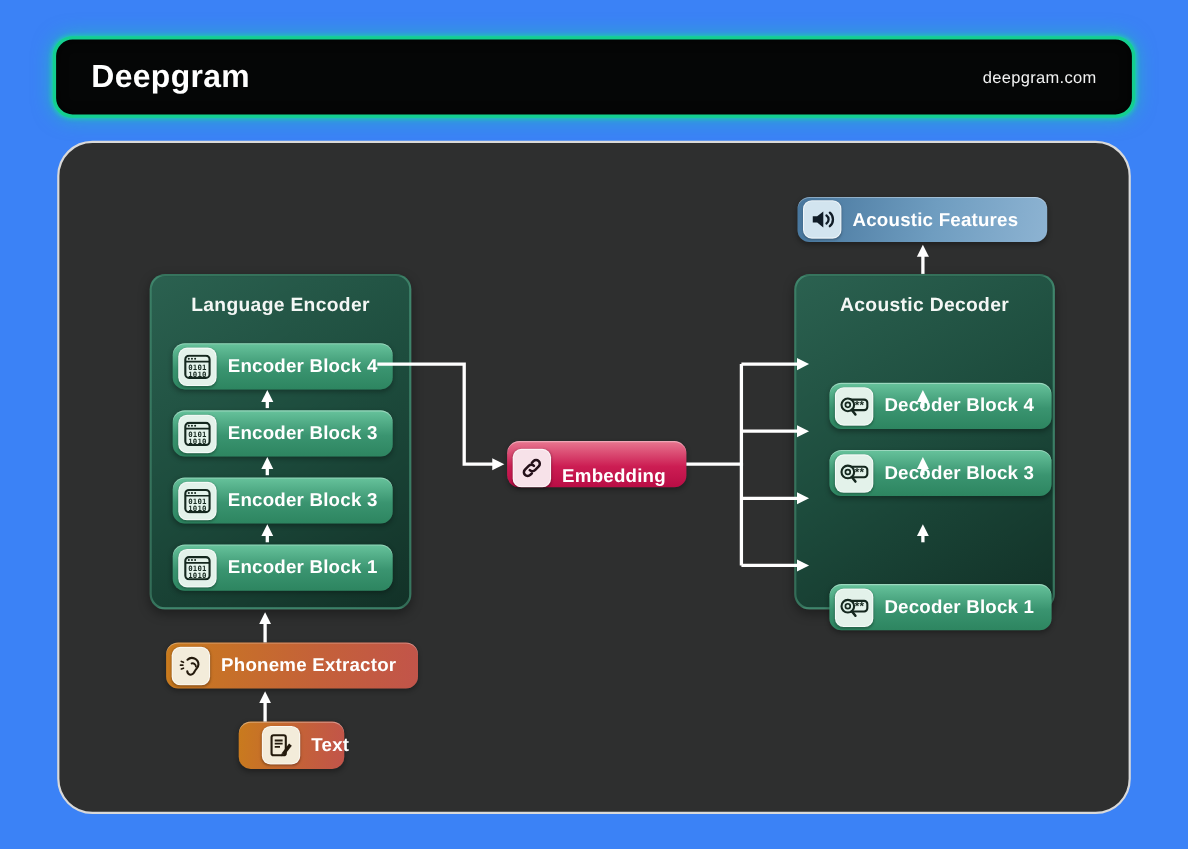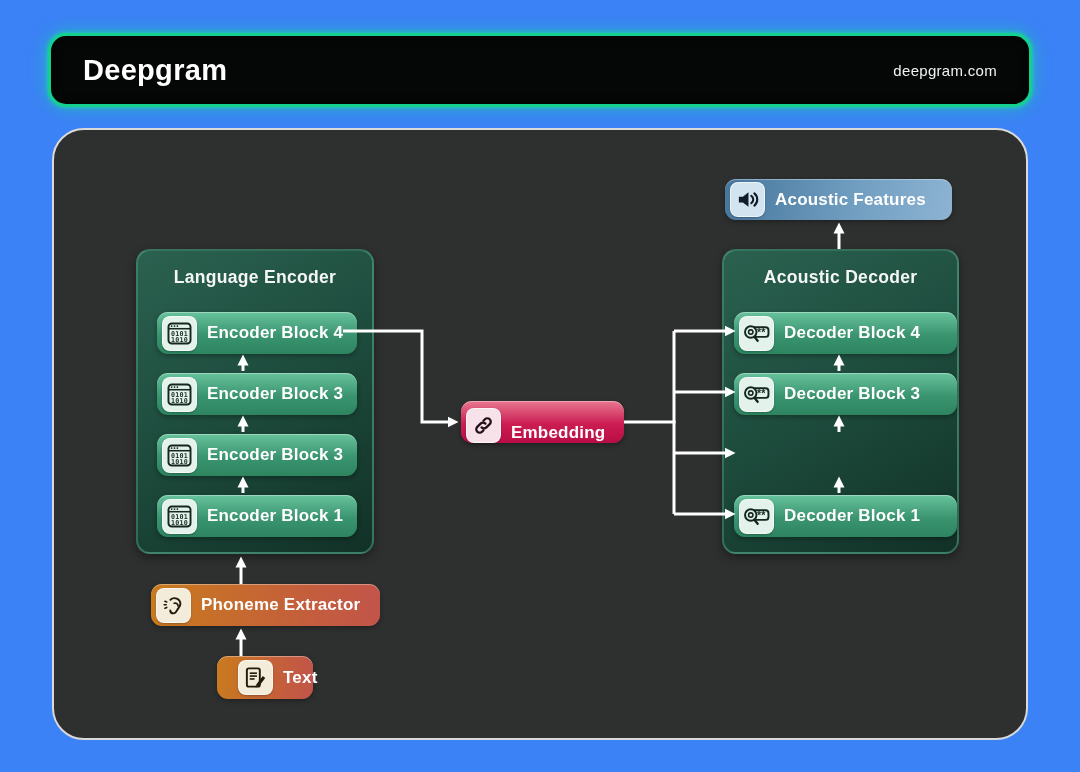--- a/index.html
+++ b/index.html
@@ -37,21 +37,21 @@
   .green{background:linear-gradient(180deg,#67c39c 0%,#3a9470 55%,#2d8560 100%);}
   .green .badge{background:#e3f2ea;color:#14271e;}
   .blue{background:linear-gradient(100deg,#47769d 0%,#6f9dc0 55%,#8db3d2 100%);}
   .blue .badge{background:#d2e4ef;color:#101c27;}
   .crimson{background:linear-gradient(180deg,#e87790 0%,#cc1d53 55%,#b90d45 100%);}
   .crimson .badge{background:#f7e2e9;color:#241019;}
   .amber{background:linear-gradient(95deg,#c97b1d 0%,#c46139 60%,#c2544a 100%);margin-left:24px;}
   .amber .badge{background:#f3ecda;color:#241a0c;}
 
   .block{left:19px;width:200px;height:42px;}
-  .g-decoder .block{left:10px;width:223px;}
+  .g-decoder .block{left:30px;width:202px;margin-top:36px;}
   .b0{top:61px}.b1{top:122px}.b2{top:183px}.b3{top:244px}
 
   .p-features{left:671px;top:49px;width:227px;height:41px;}
   .p-embed{left:407px;top:271px;width:163px;height:42px;align-items:flex-end;}
   .p-phoneme{left:73px;top:454px;width:229px;height:42px;}
   .p-text{left:139px;top:526px;width:96px;height:43px;padding-left:16px;}
 
   
   .wires{position:absolute;left:0;top:0;width:976px;height:612px;pointer-events:none;z-index:6;}
   .defs-hidden{position:absolute;width:0;height:0;overflow:hidden;}

